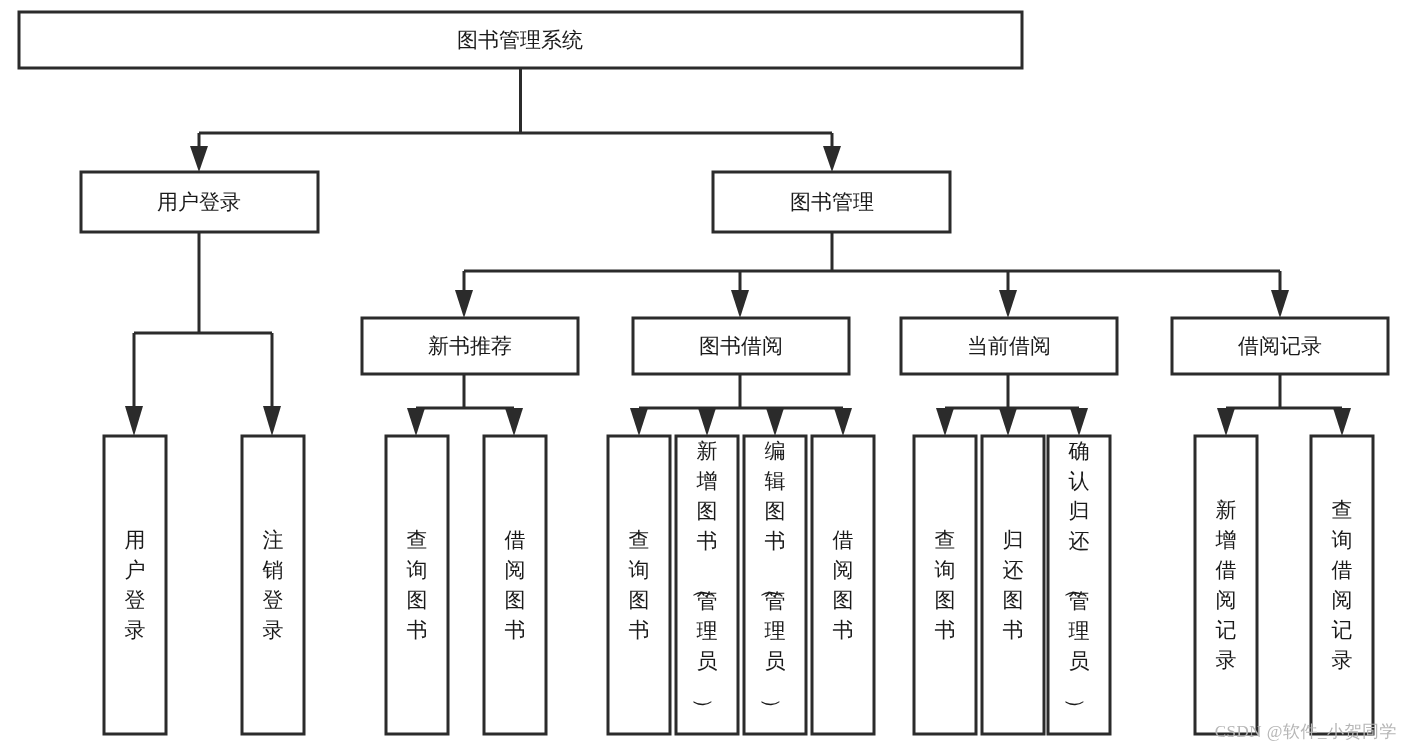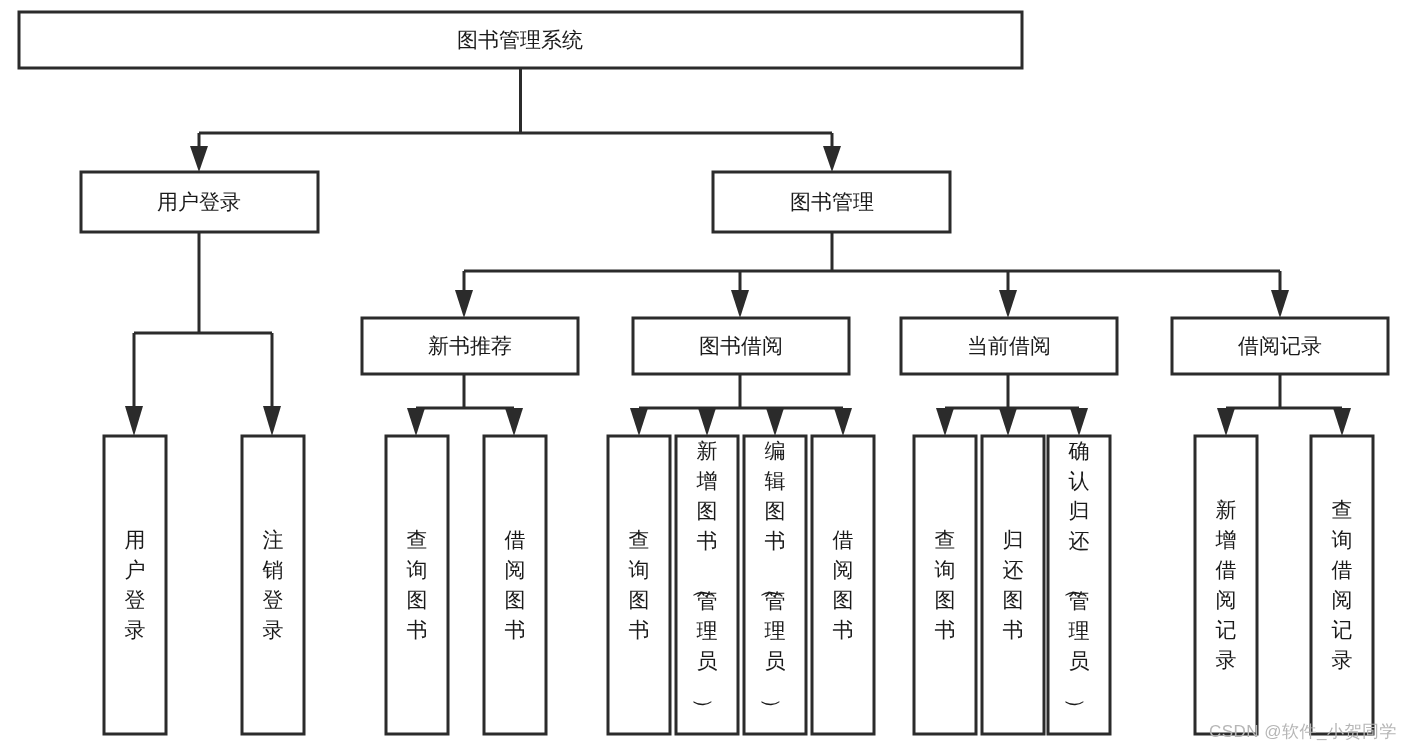--- a/index.html
+++ b/index.html
@@ -57,21 +57,21 @@
   .leaf-label-char {
     font-family: "DejaVu Sans", "Liberation Sans", sans-serif;
     font-size: 21px;
     fill: #1a1a1a;
     text-anchor: middle;
   }
   .watermark {
     position: absolute;
     right: 8px;
     bottom: 4px;
-    font-family: Liberation Sans, sans-serif;
+    font-family: Liberation Serif, serif;
     font-size: 17px;
     color: #b6b6b6;
     white-space: nowrap;
     letter-spacing: 0.5px;
   }
 </style>
 </head>
 <body>
 
 <div id="diagram-root">

